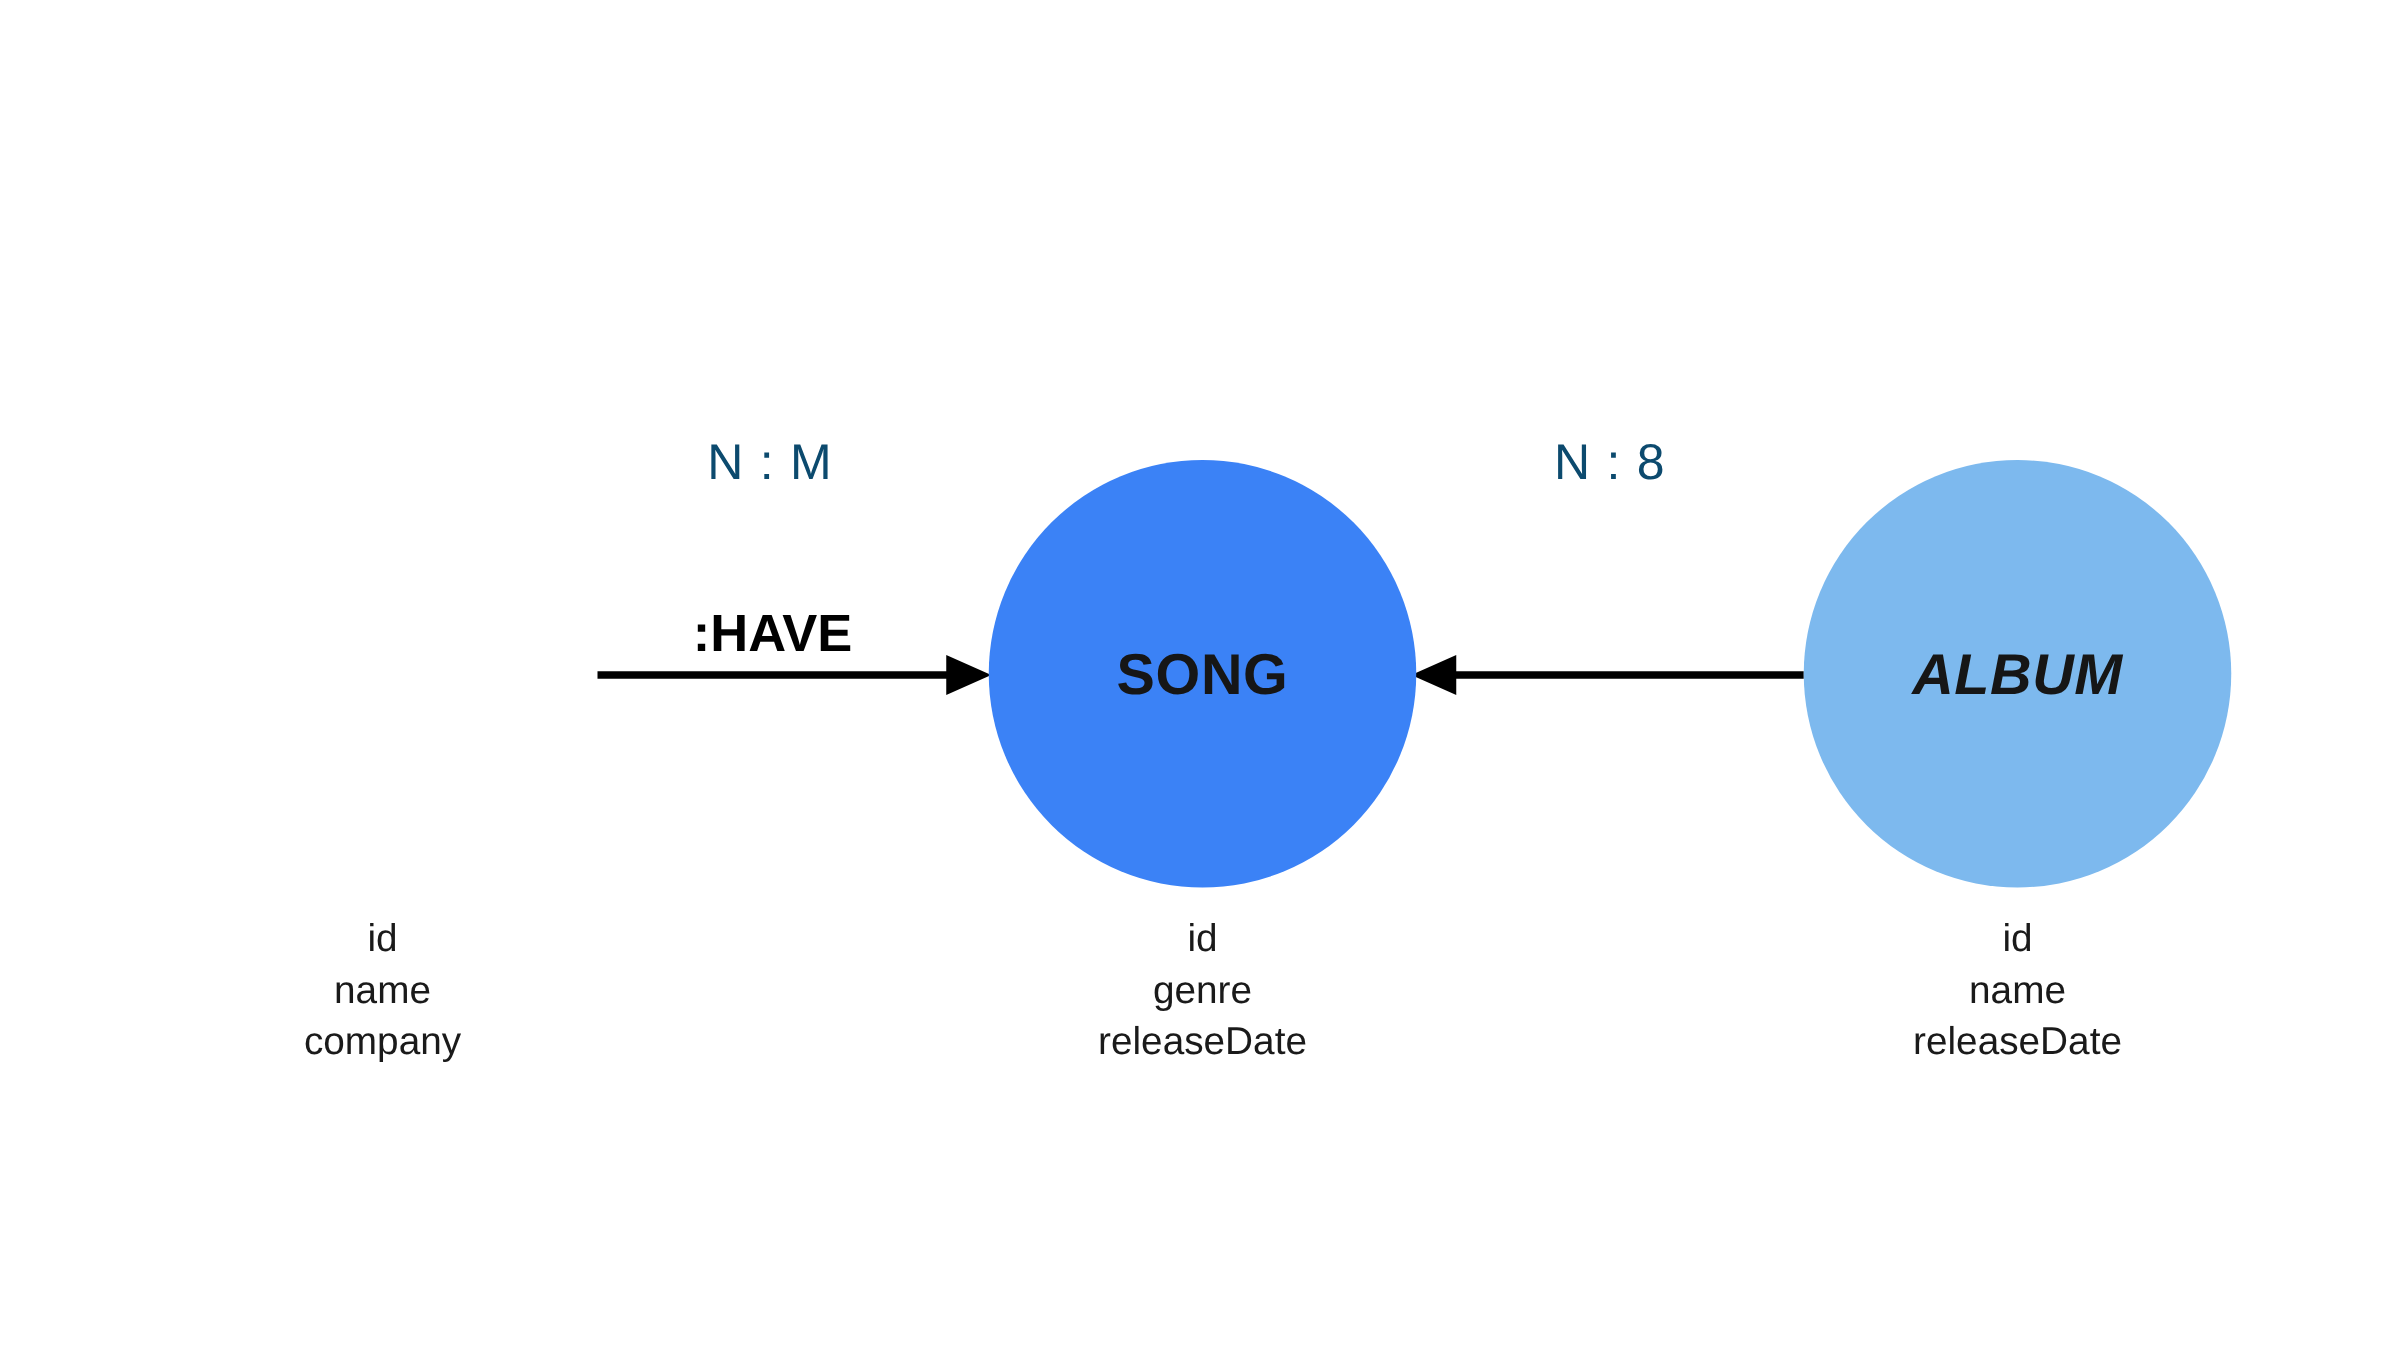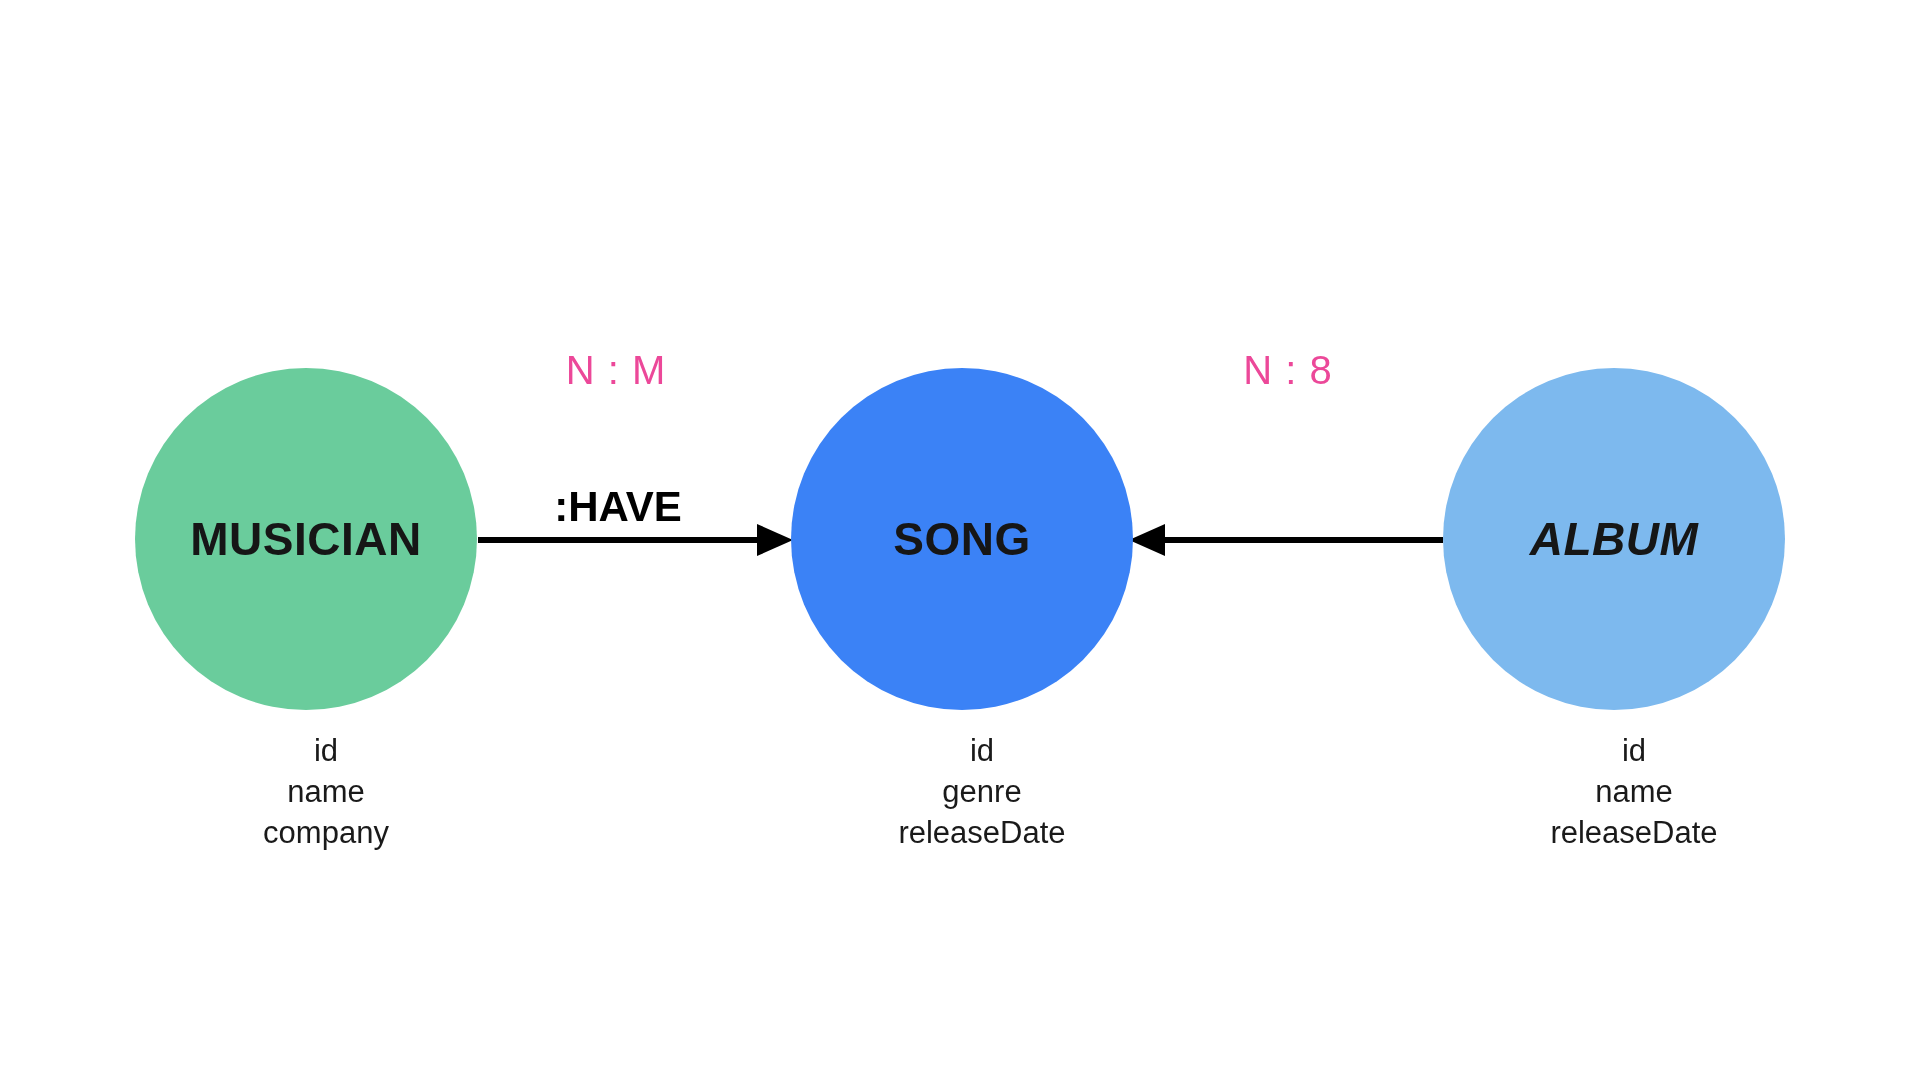--- a/index.html
+++ b/index.html
@@ -48,59 +48,55 @@
   }
   .attrs {
     position: absolute;
     transform: translateX(-50%);
     text-align: center;
     font-size: 31px;
     line-height: 41px;
     font-weight: 400;
     color: #1a1a1a;
     white-space: nowrap;
-    margin-left: 20px;
   }
   .rel-label {
     position: absolute;
     transform: translateX(-50%);
     font-size: 42px;
     font-weight: 700;
     color: #000000;
     white-space: nowrap;
   }
   .card-label {
     position: absolute;
     transform: translateX(-50%);
     font-size: 40px;
     font-weight: 400;
-    color: #ec4899;
+    color: #0c4a6e;
     letter-spacing: 1px;
     white-space: nowrap;
   }
 </style>
 </head>
 <body>
 
 <div class="canvas">
 
   <svg class="arrows" viewBox="0 0 1920 1080" aria-hidden="true">
     <g>
       <line x1="478" y1="540" x2="762" y2="540"></line>
       <polygon points="757,524 793,540 757,556"></polygon>
     </g>
     <g>
       <line x1="1443" y1="540" x2="1160" y2="540"></line>
       <polygon points="1165,524 1129,540 1165,556"></polygon>
     </g>
   </svg>
 
-  <div class="node" style="left: 135px; top: 368px; background: rgb(106, 204, 156);">
-    <span class="node-label">MUSICIAN</span>
-  </div>
   <div class="attrs" style="left:306px; top:730px;">
     <div>id</div>
     <div>name</div>
     <div>company</div>
   </div>
 
   <div class="node" style="left: 791px; top: 368px; background: #3b82f6;">
     <span class="node-label">SONG</span>
   </div>
   <div class="attrs" style="left:962px; top:730px;">

